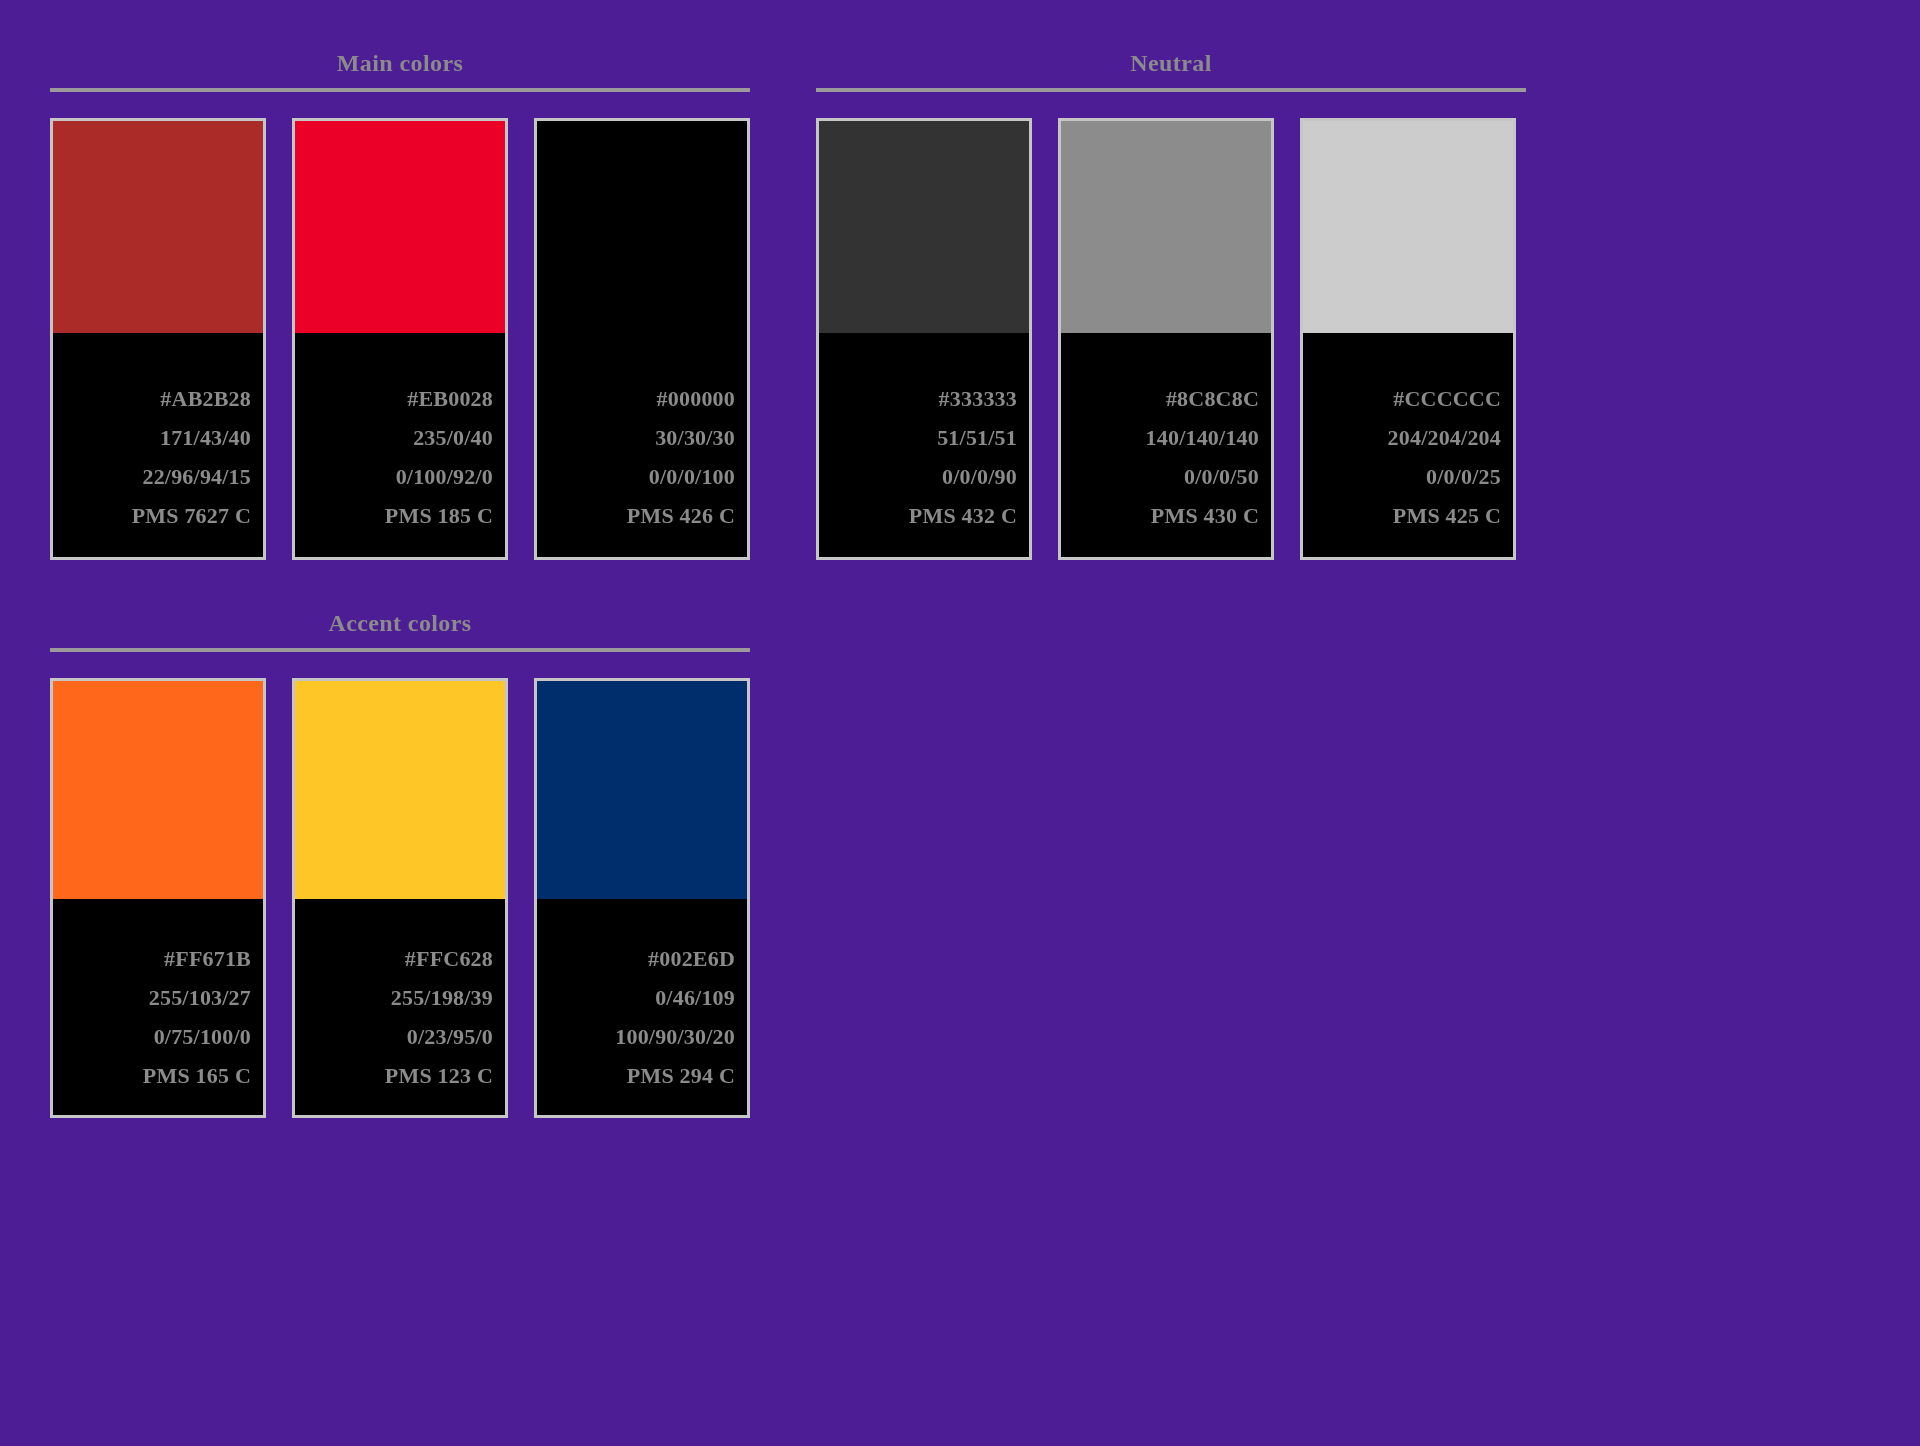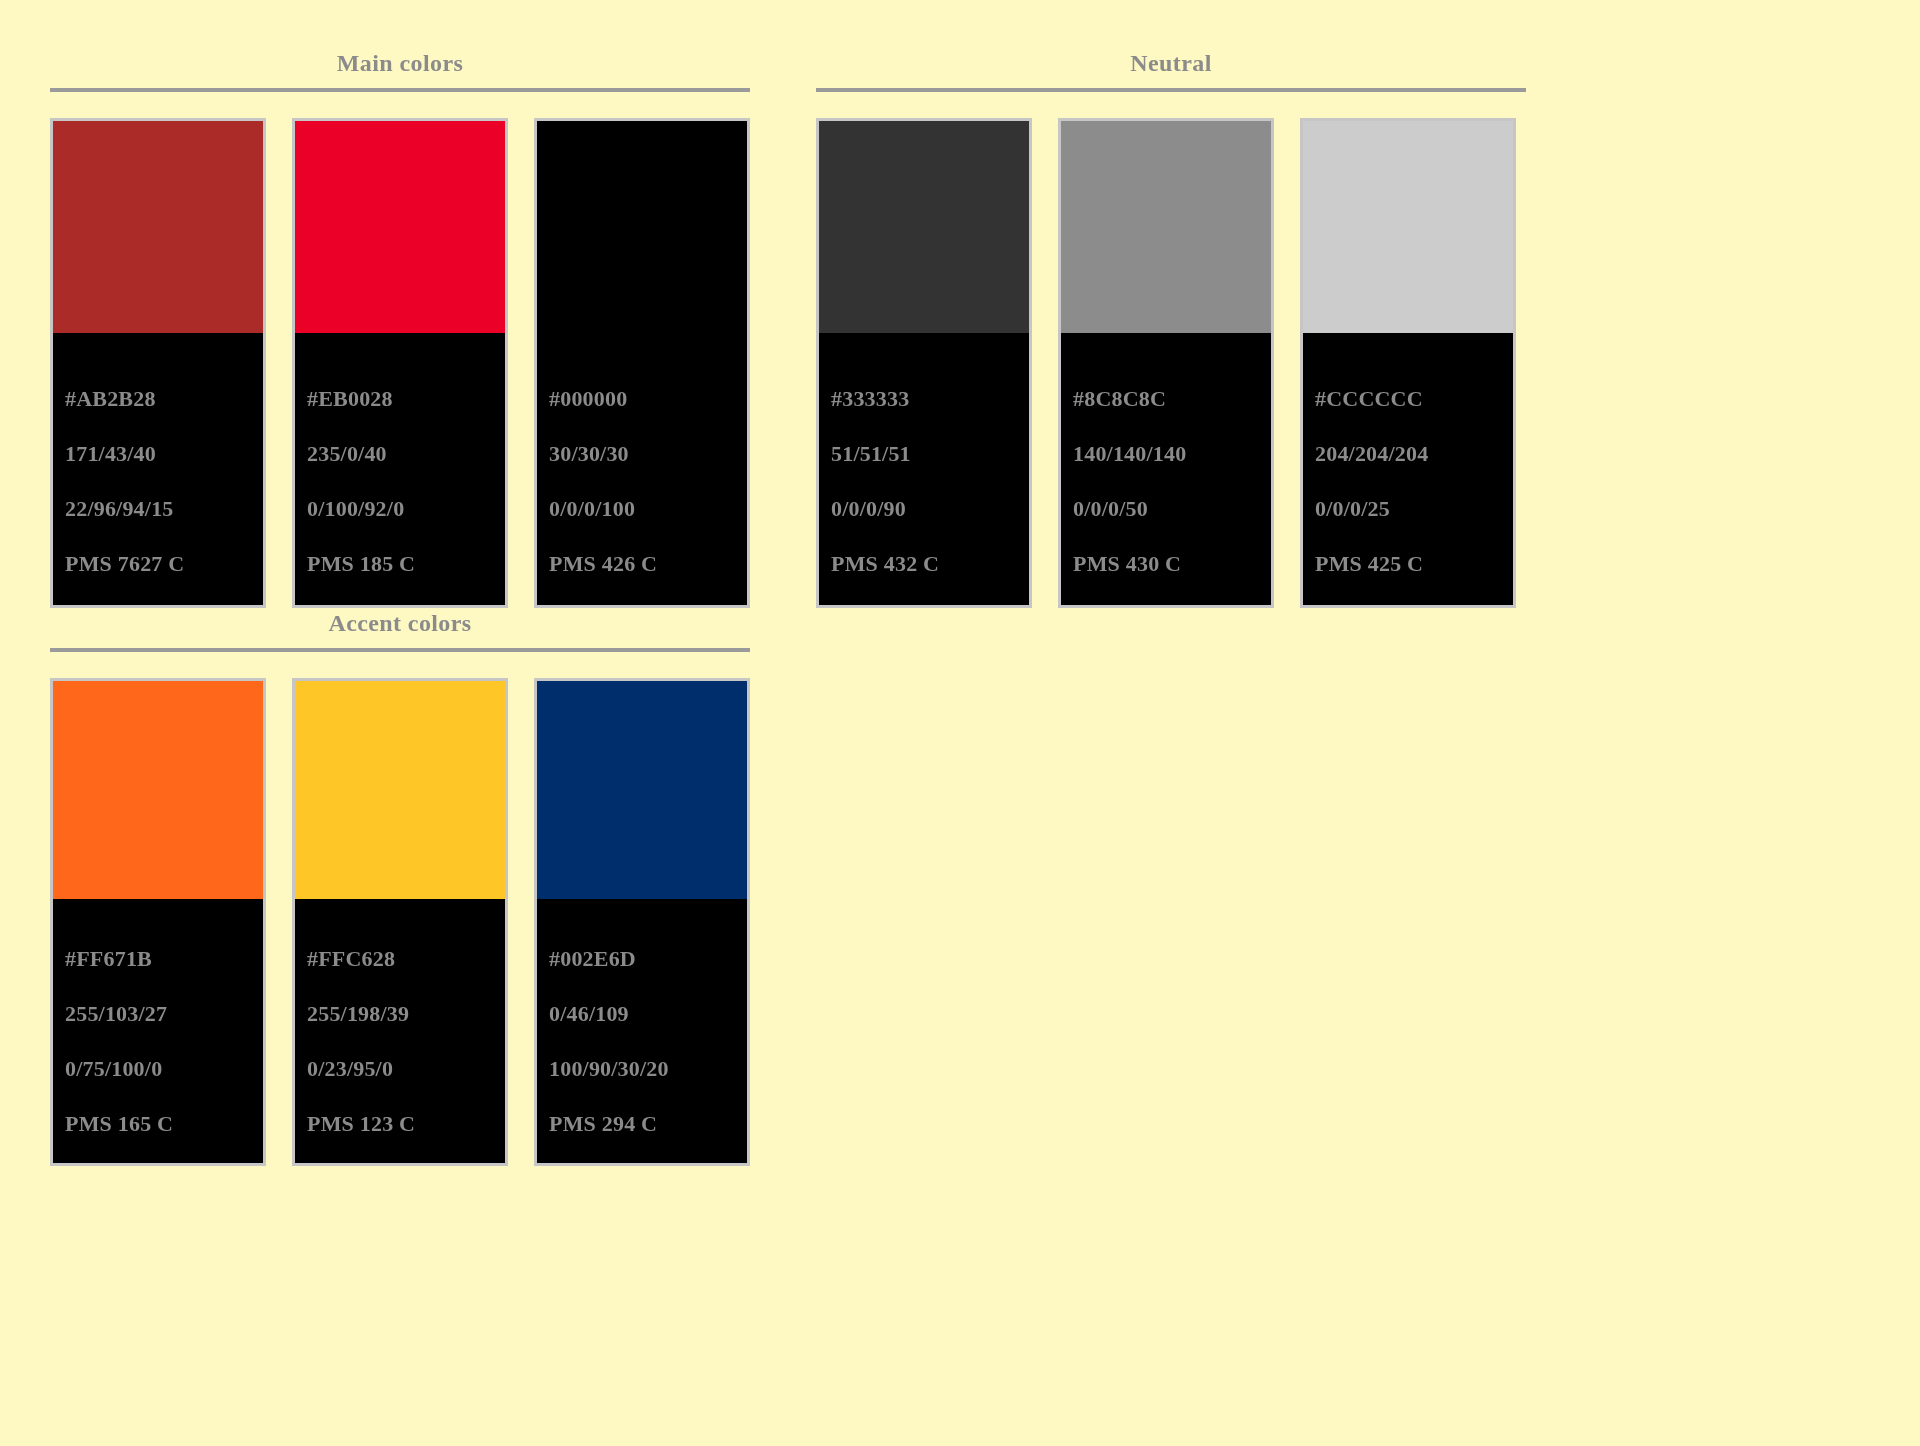--- a/index.html
+++ b/index.html
@@ -7,21 +7,21 @@
     width: 1920px;
     height: 1446px;
     background: #000000;
     font-family: "Liberation Serif", serif;
     overflow: hidden;
   }
   .page {
     position: relative;
     width: 1920px;
     height: 1446px;
-    background: #fef9c3;
+    background: #4c1d95;
   }
 
   
   .group {
     position: absolute;
   }
   .group-main     { left: 50px;  top: 48px; width: 700px; }
   .group-neutral  { left: 816px; top: 48px; width: 710px; }
   .group-accent   { left: 50px;  top: 608px; width: 700px; }
 
@@ -56,21 +56,22 @@
     flex-direction: column;
   }
   .swatch-chip {
     height: 212px;
     width: 100%;
   }
   .swatch-info {
     padding: 46px 12px 22px 12px;
     display: flex;
     flex-direction: column;
-    gap: 16px;
+    gap: 0;
+    align-items: flex-end;
   }
   .swatch-line {
     color: #8b8b8b;
     font-size: 22px;
     font-weight: bold;
     line-height: 39px;
     white-space: nowrap;
     letter-spacing: 0.2px;
     font-family: "Liberation Serif", serif;
   }

